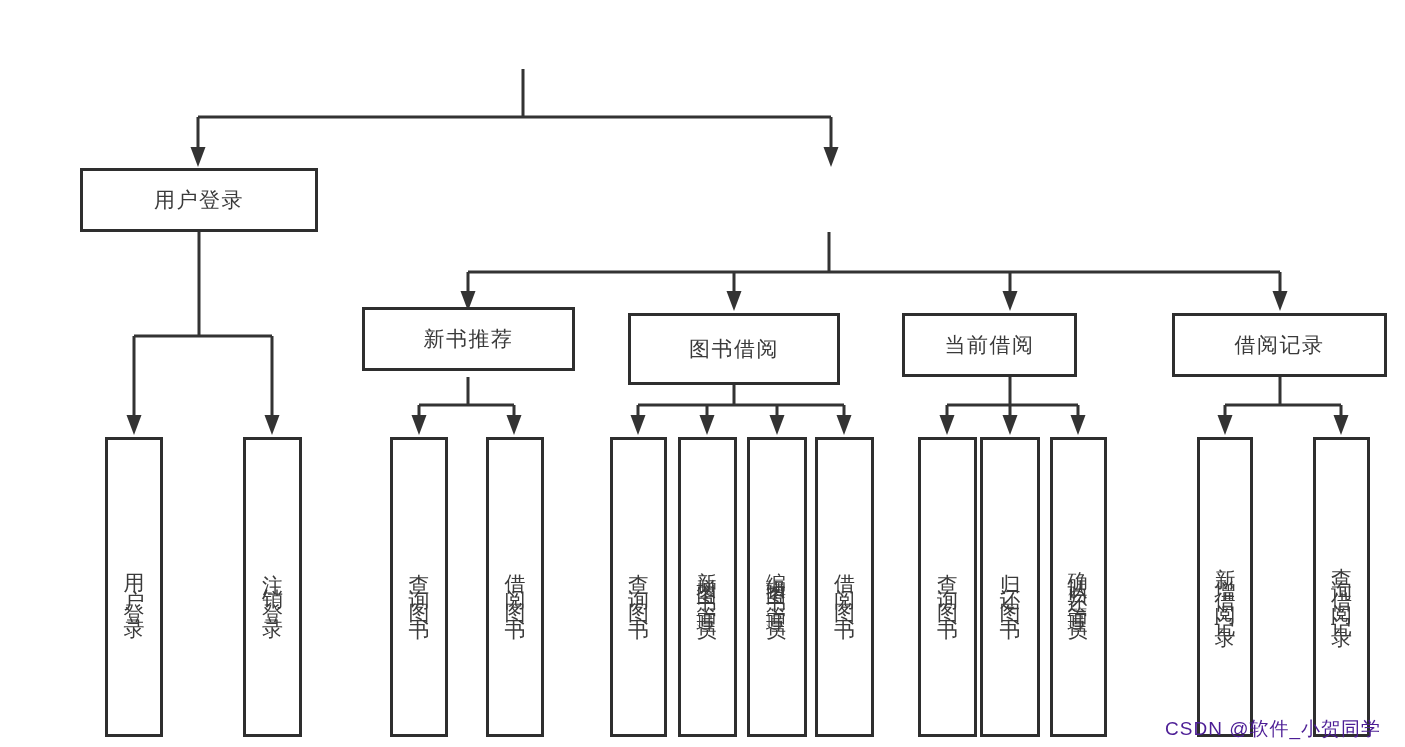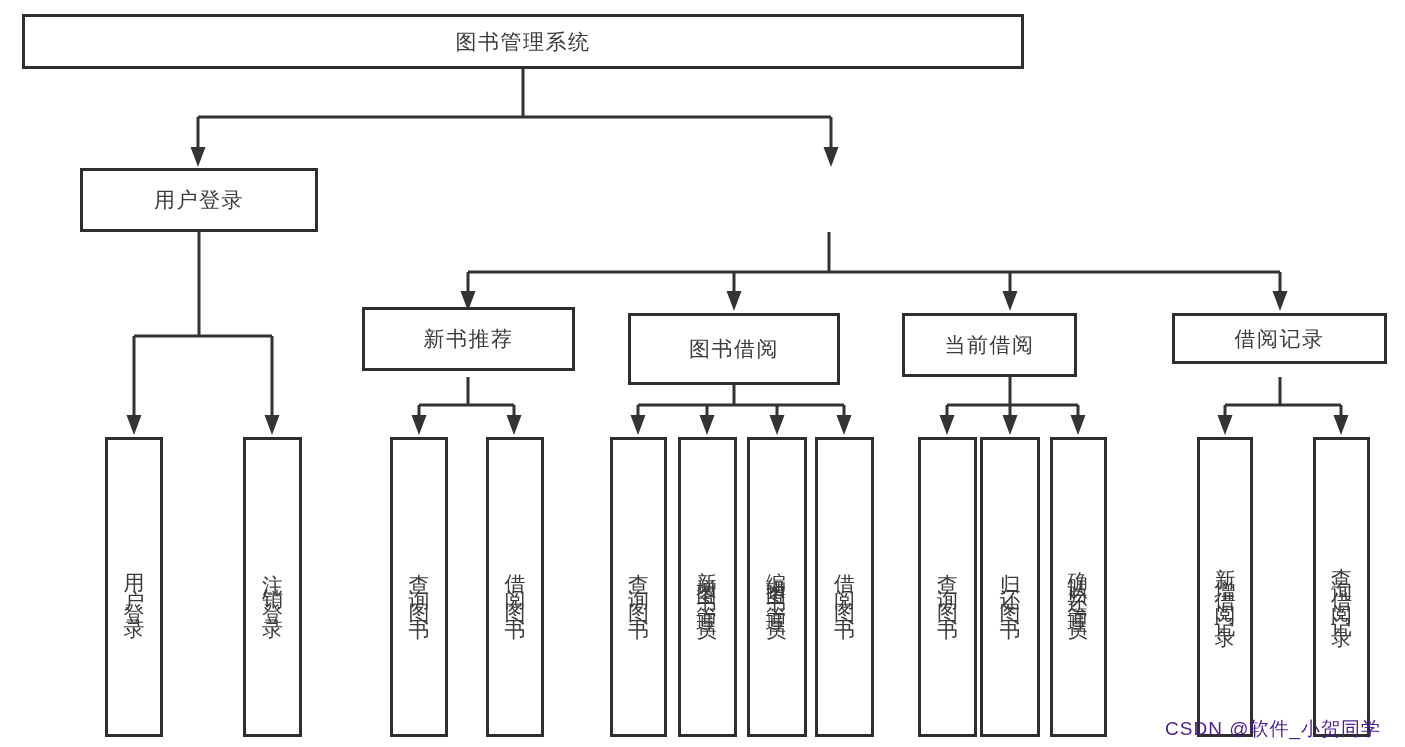--- a/index.html
+++ b/index.html
@@ -87,38 +87,35 @@
       <polygon points="769.5,415 784.5,415 777,435"></polygon>
       <polygon points="836.5,415 851.5,415 844,435"></polygon>
       <polygon points="939.5,415 954.5,415 947,435"></polygon>
       <polygon points="1002.5,415 1017.5,415 1010,435"></polygon>
       <polygon points="1070.5,415 1085.5,415 1078,435"></polygon>
       <polygon points="1217.5,415 1232.5,415 1225,435"></polygon>
       <polygon points="1333.5,415 1348.5,415 1341,435"></polygon>
     </g>
   </svg>
 
-  <div class="node" style="left:22px; top:14px; width:1002px; height:55px;">
-    <span>图书管理系统</span>
-  </div>
 
   <div class="node" style="left:80px; top:168px; width:238px; height:64px;">
     <span>用户登录</span>
   </div>
 
   <div class="node" style="left:362px; top:307px; width:213px; height:64px;">
     <span>新书推荐</span>
   </div>
   <div class="node" style="left:628px; top:313px; width:212px; height:72px;">
     <span>图书借阅</span>
   </div>
   <div class="node" style="left:902px; top:313px; width:175px; height:64px;">
     <span>当前借阅</span>
   </div>
-  <div class="node" style="left:1172px; top:313px; width:215px; height:51px;">
+  <div class="node" style="left:1172px; top:313px; width:215px; height:64px;">
     <span>借阅记录</span>
   </div>
 
   <div class="node vnode ls4" style="left:105px; top:437px; width:58px; height:300px;">
     <span>用户登录</span>
   </div>
   <div class="node vnode ls4" style="left:243px; top:437px; width:59px; height:300px;">
     <span>注销登录</span>
   </div>
 

